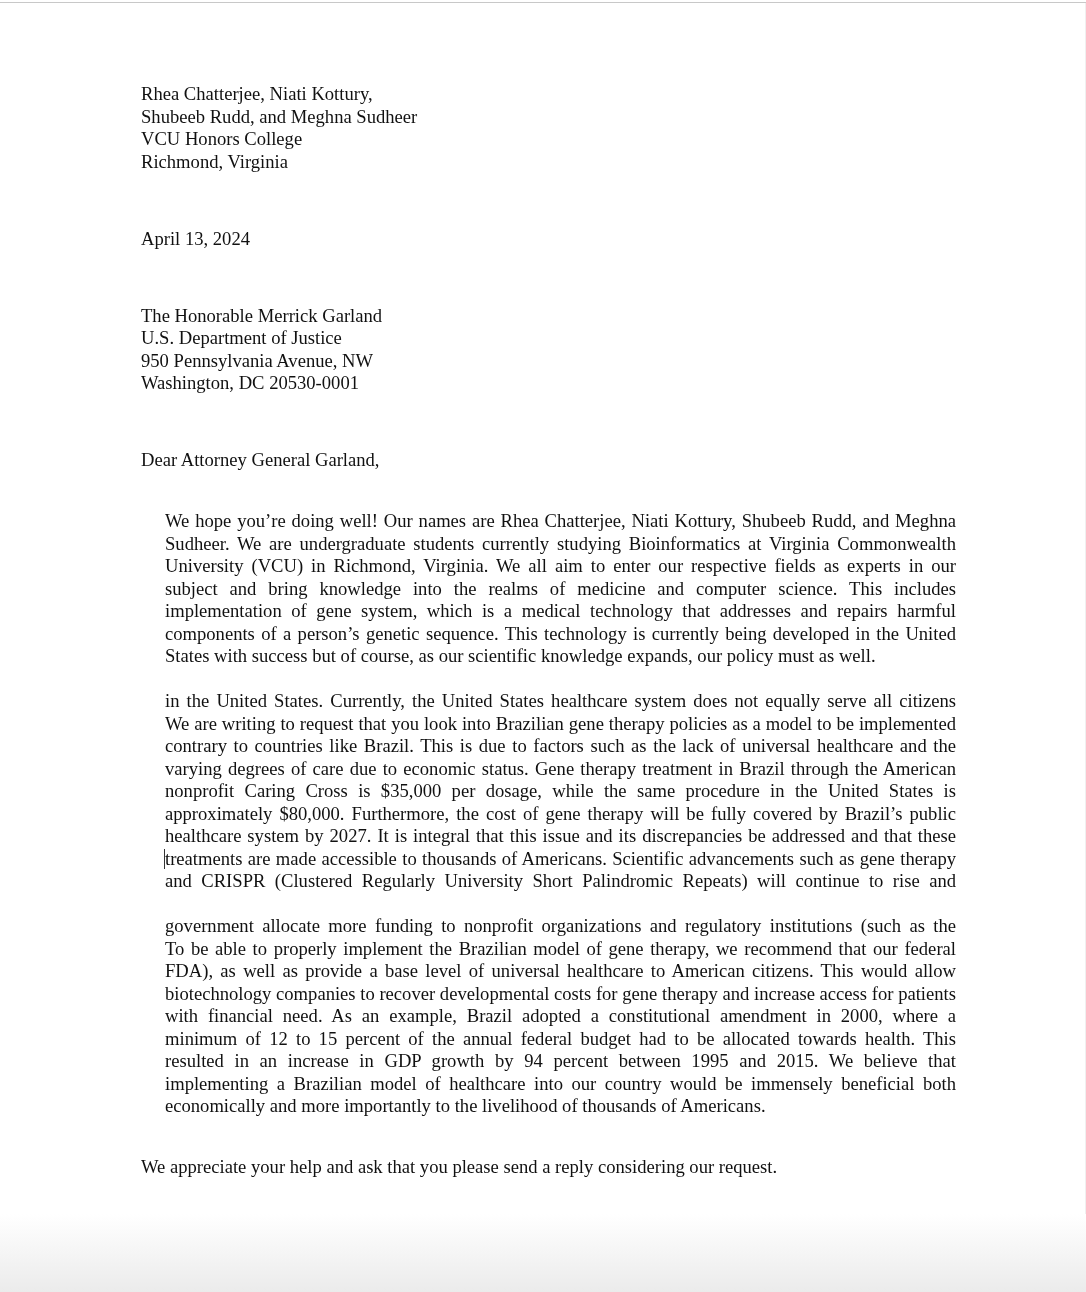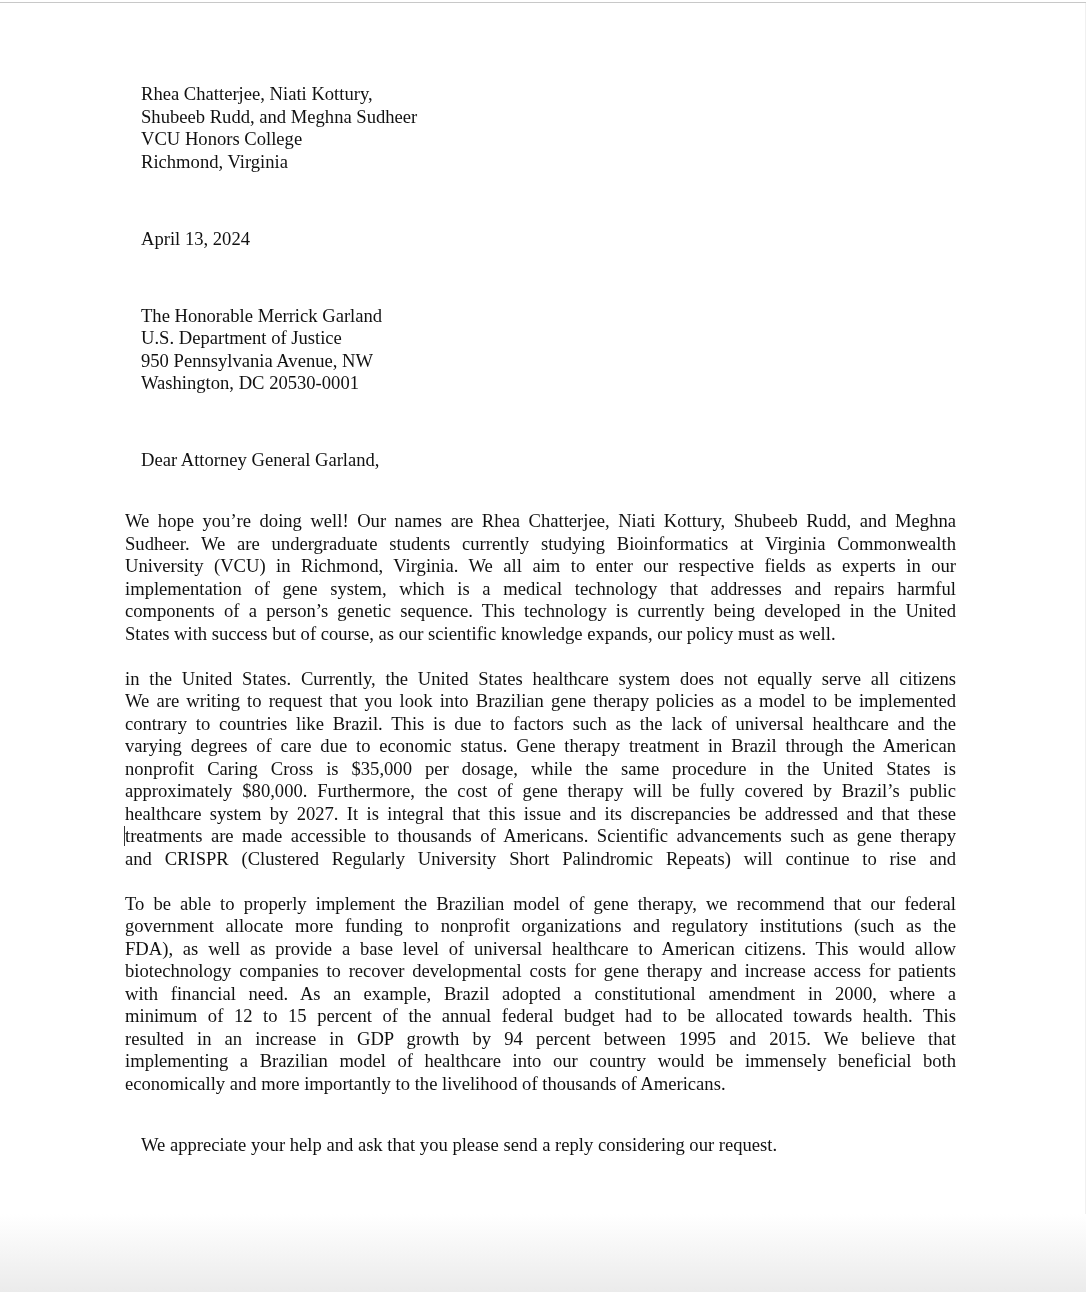--- a/index.html
+++ b/index.html
@@ -48,20 +48,21 @@
       margin: 0;
       text-align: justify;
       text-align-last: left;
       white-space: normal;
     }
     .para .jline {
       display: block;
       text-align: justify;
       text-align-last: justify;
       white-space: nowrap;
+      margin-left: 40px;
     }
     .para .jline.last {
       text-align-last: left;
     }
     .cursor {
       display: inline-block;
       width: 1px;
       height: 20px;
       background: #333333;
       vertical-align: -4px;
@@ -104,20 +105,21 @@
   <div class="block">
     <span class="line">Dear Attorney General Garland,</span>
   </div>
 
   <div class="gap"></div>
 
   <div class="para">
     <span class="jline">We hope you’re doing well! Our names are Rhea Chatterjee, Niati Kottury, Shubeeb Rudd, and Meghna</span>
     <span class="jline">Sudheer. We are undergraduate students currently studying Bioinformatics at Virginia Commonwealth</span>
     <span class="jline">University (VCU) in Richmond, Virginia. We all aim to enter our respective fields as experts in our</span>
+    <span class="jline">subject and bring knowledge into the realms of medicine and computer science. This includes</span>
     <span class="jline">implementation of gene system, which is a medical technology that addresses and repairs harmful</span>
     <span class="jline">components of a person’s genetic sequence. This technology is currently being developed in the United</span>
     <span class="jline last">States with success but of course, as our scientific knowledge expands, our policy must as well.</span>
   </div>
 
   <div class="gap"></div>
 
   <div class="para">
     <span class="jline">in the United States. Currently, the United States healthcare system does not equally serve all citizens</span>
     <span class="jline">We are writing to request that you look into Brazilian gene therapy policies as a model to be implemented</span>
@@ -126,22 +128,22 @@
     <span class="jline">nonprofit Caring Cross is $35,000 per dosage, while the same procedure in the United States is</span>
     <span class="jline">approximately $80,000. Furthermore, the cost of gene therapy will be fully covered by Brazil’s public</span>
     <span class="jline">healthcare system by 2027. It is integral that this issue and its discrepancies be addressed and that these</span>
     <span class="jline"><span class="cursor"></span><span>treatments are made accessible to thousands of Americans. Scientific advancements such as gene therapy</span></span>
     <span class="jline">and CRISPR (Clustered Regularly University Short Palindromic Repeats) will continue to rise and</span>
   </div>
 
   <div class="gap"></div>
 
   <div class="para">
+    <span class="jline">government allocate more funding to nonprofit organizations and regulatory institutions (such as the</span>
     <span class="jline">To be able to properly implement the Brazilian model of gene therapy, we recommend that our federal</span>
-    <span class="jline">government allocate more funding to nonprofit organizations and regulatory institutions (such as the</span>
     <span class="jline">FDA), as well as provide a base level of universal healthcare to American citizens. This would allow</span>
     <span class="jline">biotechnology companies to recover developmental costs for gene therapy and increase access for patients</span>
     <span class="jline">with financial need. As an example, Brazil adopted a constitutional amendment in 2000, where a</span>
     <span class="jline">minimum of 12 to 15 percent of the annual federal budget had to be allocated towards health. This</span>
     <span class="jline">resulted in an increase in GDP growth by 94 percent between 1995 and 2015. We believe that</span>
     <span class="jline">implementing a Brazilian model of healthcare into our country would be immensely beneficial both</span>
     <span class="jline last">economically and more importantly to the livelihood of thousands of Americans.</span>
   </div>
 
   <div class="gap"></div>

